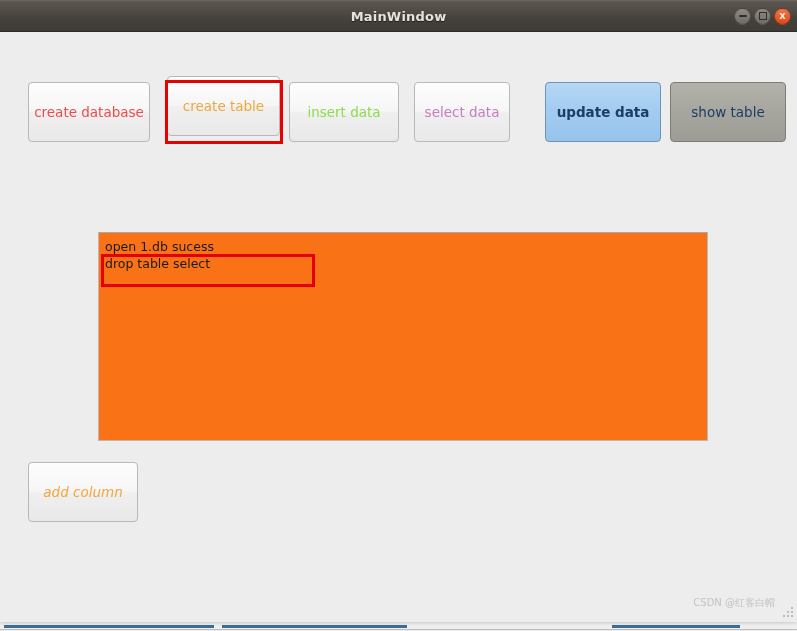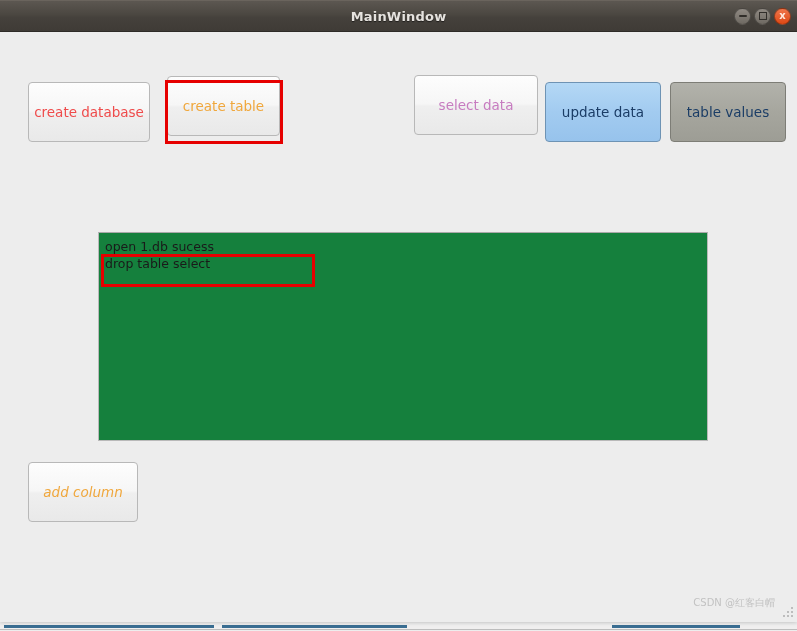--- a/index.html
+++ b/index.html
@@ -148,24 +148,24 @@
     cursor: default;
     user-select: none;
   }
   .btn.filled {
     border: 1px solid #8a8a8a;
   }
 
   #btn-create-database { left: 28px;  top: 50px; width: 122px; color: #ef4b4b; }
   #btn-create-table    { left: 167px; top: 44px; width: 113px; color: #f0a73c; }
   #btn-insert-data     { left: 289px; top: 50px; width: 110px; color: #8ade4a; }
-  #btn-select-data     { left: 414px; top: 43px; width: 124px; color: #c77cc0; }
+  #btn-select-data     { left: 414px; top: 50px; width: 96px; color: #c77cc0; }
   #btn-update-data     { left: 545px; top: 50px; width: 116px; color: #1b3d66;
                          background: linear-gradient(to bottom, #b4d8f5 0%, #a2cbf0 50%, #97c3ec 100%);
-                         border-color: #6e93b4; }
+                         border-color: #6e93b4; font-weight: bold; }
   #btn-show-values     { left: 670px; top: 50px; width: 116px; color: #1b3d66;
                          background: linear-gradient(to bottom, #b2b2ab 0%, #a6a69e 50%, #9d9d95 100%);
                          border-color: #7d7d76; }
 
   #btn-add-column {
     left: 28px;
     top: 430px;
     width: 110px;
     height: 60px;
     color: #f0a73c;
@@ -183,21 +183,21 @@
   #annot-log-lines    { left: 101px; top: 222px; width: 214px; height: 33px; }
 
   
   .log-area {
     position: absolute;
     left: 98px;
     top: 200px;
     width: 610px;
     height: 209px;
     box-sizing: border-box;
-    background: #15803d;
+    background: #f97316;
     border: 1px solid #b9b9b9;
     border-top-color: #a9a9a9;
     padding: 5px 6px;
     overflow: hidden;
   }
   .log-line {
     font-size: 12.5px;
     line-height: 17px;
     color: #1a1a1a;
     white-space: pre;
@@ -257,26 +257,27 @@
         </div>
       </div>
     </div>
 
     <div class="client">
 
       <div class="btn" id="btn-create-database">create database</div>
 
       <div class="btn" id="btn-create-table">create table</div>
 
+      <div class="btn" id="btn-insert-data">insert data</div>
 
       <div class="btn" id="btn-select-data">select data</div>
 
       <div class="btn filled" id="btn-update-data">update data</div>
 
-      <div class="btn filled" id="btn-show-values">table values</div>
+      <div class="btn filled" id="btn-show-values">show table</div>
 
       <div class="annot" id="annot-create-table"></div>
 
       <div class="log-area">
         <div class="log-line">open 1.db sucess</div>
         <div class="log-line">drop table select</div>
       </div>
 
       <div class="annot" id="annot-log-lines"></div>
 

